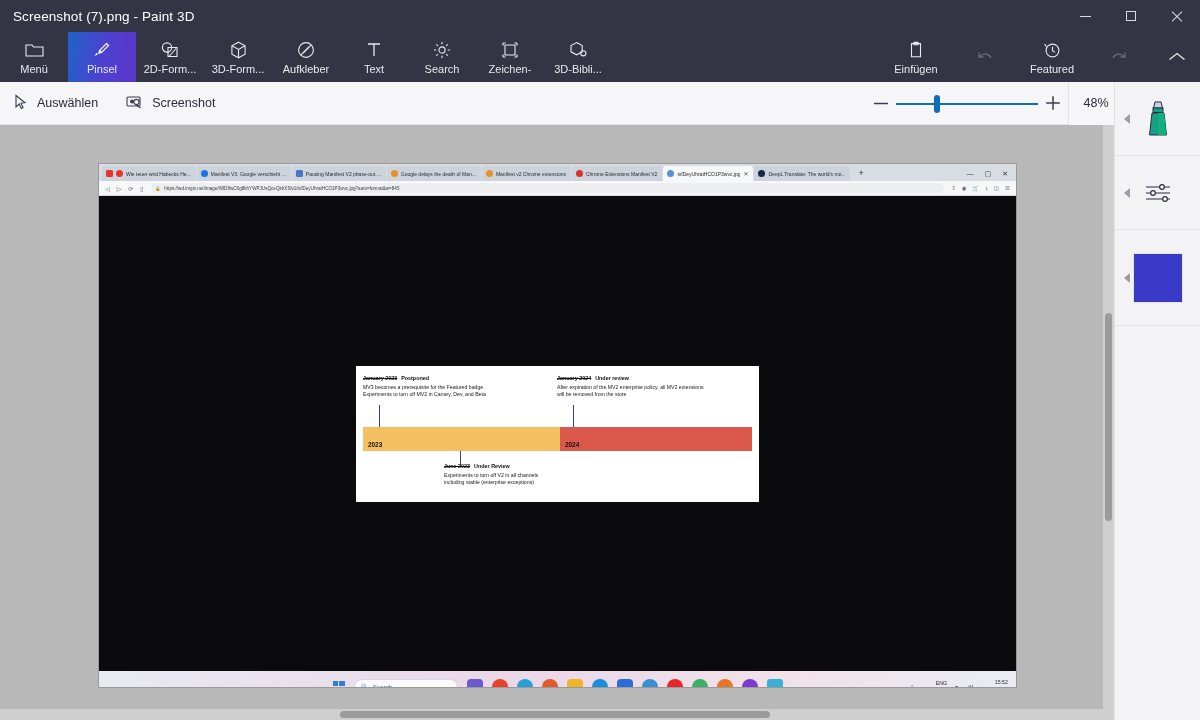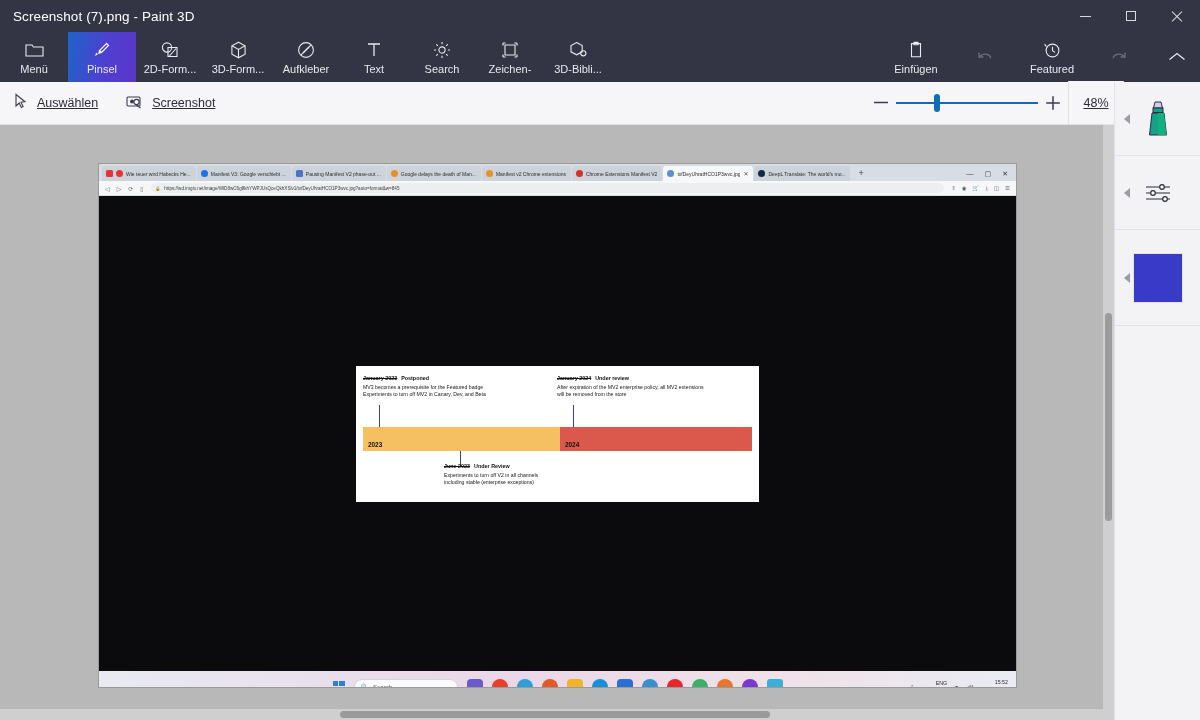--- a/index.html
+++ b/index.html
@@ -77,24 +77,23 @@
     width: 46px; display: flex; align-items: center; justify-content: center;
     color: #e9e9ee;
   }
 
   
   .subbar {
     position: absolute; top: 82px; left: 0;
     width: 1164px; height: 43px;
     background: #f6f6f8;
     border-bottom: 1px solid #e2e2e6;
-    display: flex; align-items: flex-end;
+    display: flex; align-items: center;
     color: #2b2b3d;
     font-size: 12.5px;
-    text-decoration: underline;
   }
   .sub-item {
     display: flex; align-items: center; gap: 9px;
     padding: 0 14px; height: 43px; cursor: default;
   }
   .sub-item:first-child { padding-left: 14px; }
   .sub-spacer { flex: 1; }
 
   .zoom-wrap { display: flex; align-items: center; gap: 0; height: 43px; }
   .zoom-btn {

